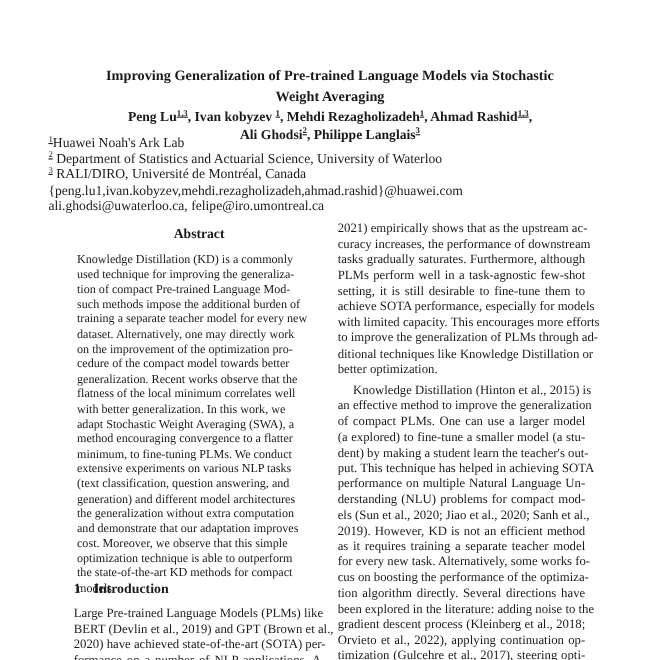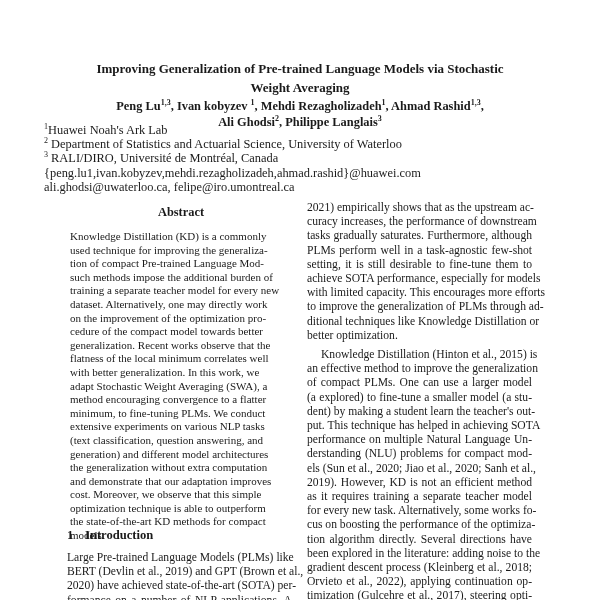--- a/index.html
+++ b/index.html
@@ -4,21 +4,21 @@
 <style>
   html, body { margin: 0; padding: 0; background: #ffffff; }
   body { width: 600px; height: 600px; overflow: hidden; position: relative;
          font-family: "Liberation Serif", "DejaVu Serif", serif; color: #1a1a1a; }
   .title { position: absolute; left: 40px; top: 59px; width: 520px; text-align: center;
            font-weight: bold; font-size: 13px; line-height: 19px; }
   .authors { position: absolute; left: 40px; top: 98px; width: 520px; text-align: center;
              font-weight: bold; font-size: 12.4px; line-height: 16px; }
   .affils { position: absolute; left: 44px; top: 123px; width: 520px; 
             font-size: 12.4px; line-height: 14.2px; }
-  sup { font-size: 8px; line-height: 0; vertical-align: 5px; }
+  sup { font-size: 8px; line-height: 0; vertical-align: 5px; text-decoration: underline; }
   .abstract-head { position: absolute; left: 88px; top: 205px; width: 186px; text-align: center;
                    font-weight: bold; font-size: 12.4px; }
   .abstract { position: absolute; left: 70px; top: 230px; width: 186px;
               font-size: 11px; line-height: 13.6px; text-align: justify; }
   .sec-head { position: absolute; left: 67px; top: 528px; font-weight: bold; font-size: 12.6px; }
   .sec-head .num { display: inline-block; width: 18px; }
   .intro-left { position: absolute; left: 67px; top: 551px; width: 225px;
                 font-size: 11.6px; line-height: 14.2px; text-align: justify; }
   .right-col { position: absolute; left: 307px; top: 201px; width: 225px;
                font-size: 11.6px; line-height: 14.2px; text-align: justify; }

